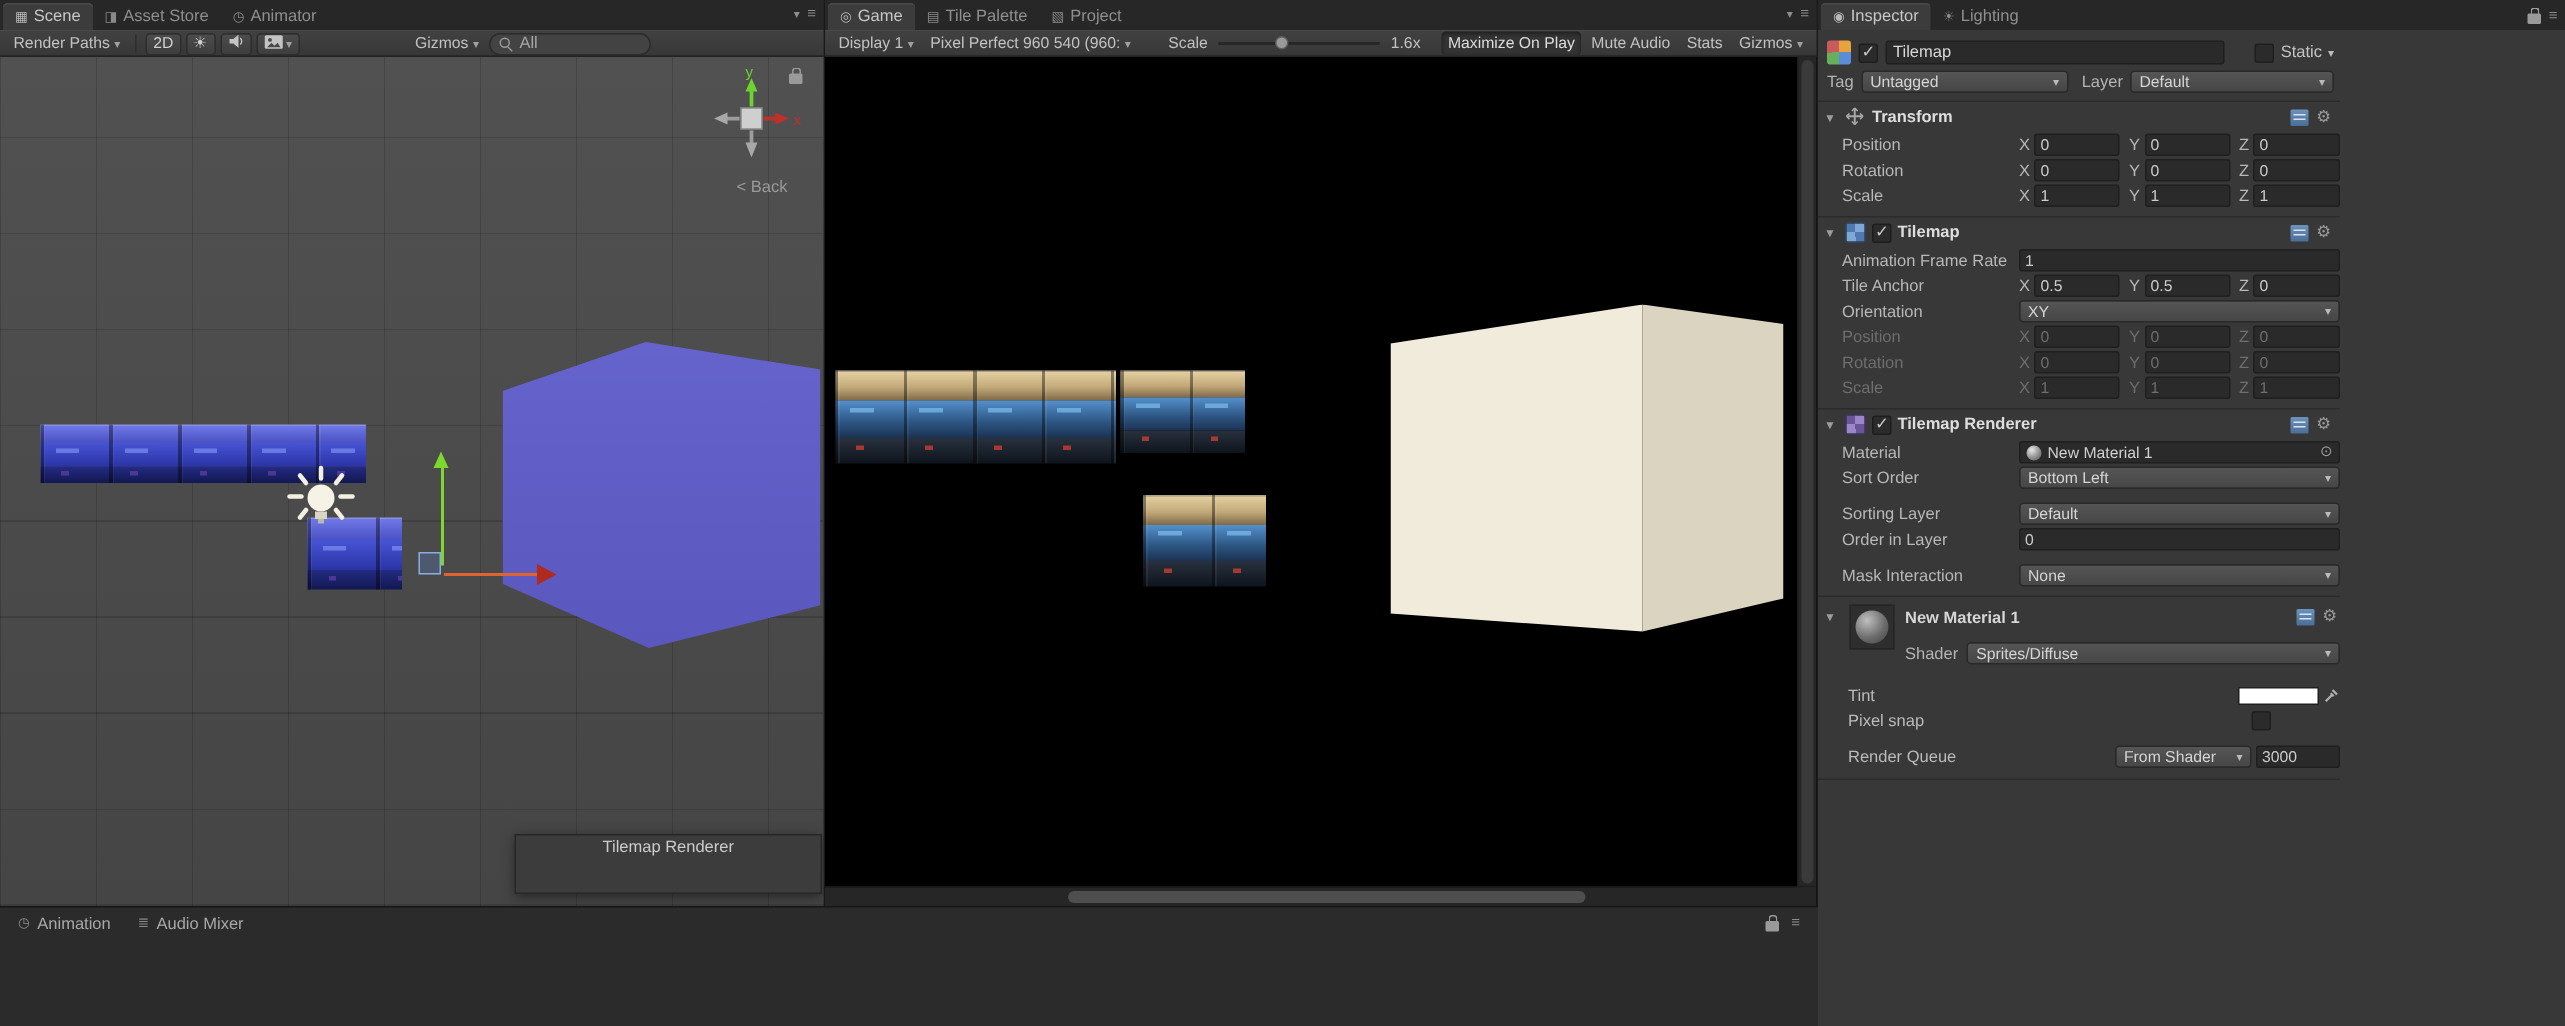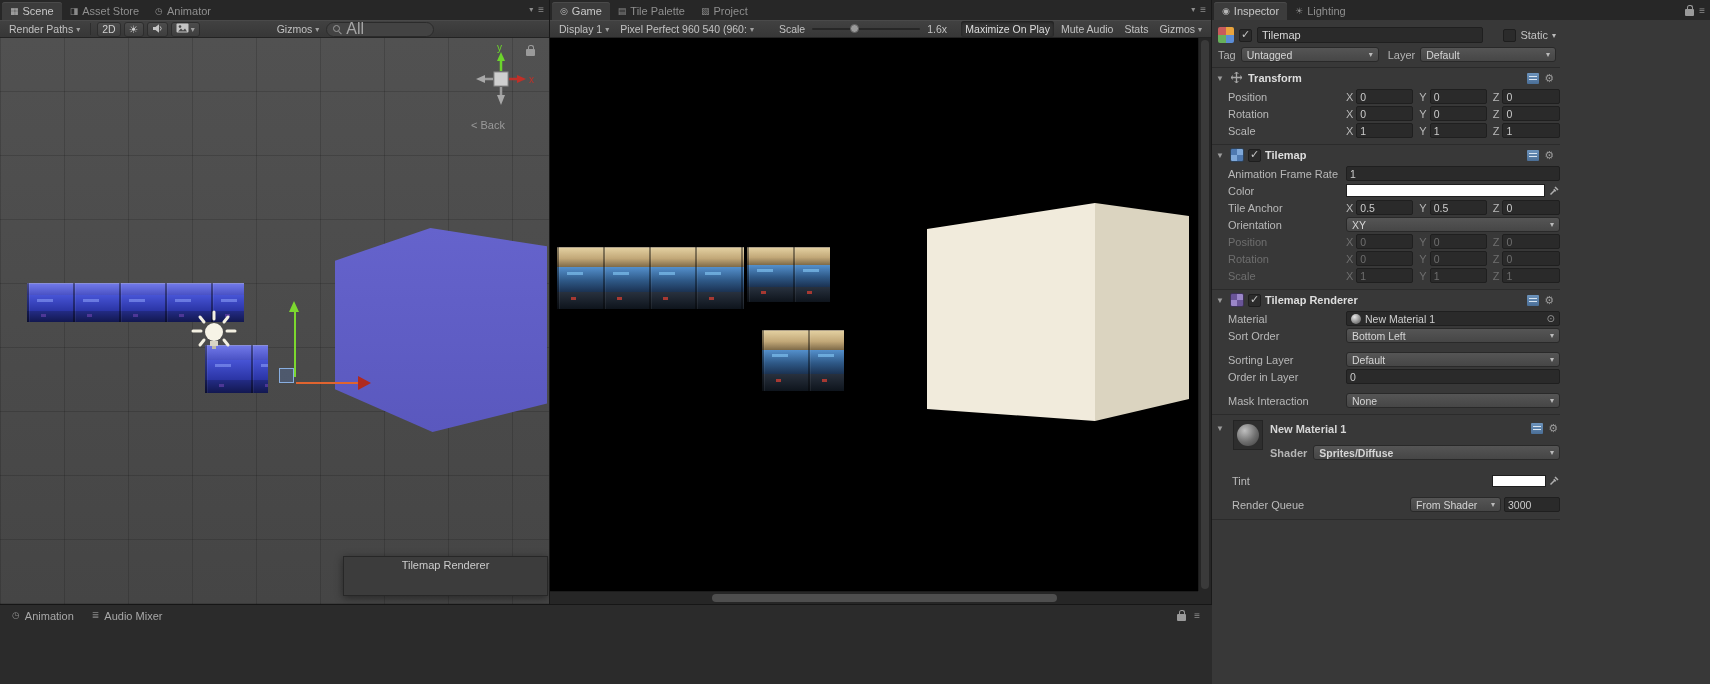--- a/index.html
+++ b/index.html
@@ -26,21 +26,21 @@
   .tab-menu .caret { font-size:8px; }
 
   
   .toolbar { height:18px; flex:none; background:linear-gradient(#414141,#373737); border-top:1px solid #4A4A4A; border-bottom:1px solid #232323; display:flex; align-items:center; padding:0 5px; gap:3px; font-size:10.5px; color:#C2C2C2; white-space:nowrap; }
   .tb-flat { display:flex; align-items:center; gap:3px; padding:0 4px; height:16px; }
   .tb-caret { font-size:8px; color:#A0A0A0; }
   .tb-sep { width:1px; height:12px; background:#2D2D2D; margin:0 3px; flex:none; }
   .tb-tglbtn { height:15px; min-width:20px; padding:0 4px; display:flex; align-items:center; justify-content:flex-start; gap:2px; background:linear-gradient(#4C4C4C,#3E3E3E); border:1px solid #2D2D2D; border-radius:3px; color:#CFCFCF; }
   .tb-toggle-on { background:#333; border-radius:3px; box-shadow:inset 0 1px 3px rgba(0,0,0,.5); color:#DDD; }
   .searchbox { display:flex; align-items:center; gap:4px; height:15px; width:108px; background:#434343; border:1px solid #2B2B2B; border-radius:8px; padding:0 6px; }
-  .searchbox input { background:transparent; border:none; outline:none; color:#A6A6A6; width:64px; font-size:16px; font-family:inherit; padding:0; }
+  .searchbox input { background:transparent; border:none; outline:none; color:#A6A6A6; width:64px; font-size:11px; font-family:inherit; padding:0; }
   .mag-ic { width:9px; height:9px; position:relative; flex:none; }
   .mag-ic::before { content:""; position:absolute; top:0; left:0; width:5px; height:5px; border:1.2px solid #999; border-radius:50%; }
   .mag-ic::after { content:""; position:absolute; left:6px; top:6px; width:3.5px; height:1.3px; background:#999; transform:rotate(45deg); transform-origin:0 0; }
   .slider { width:108px; height:2px; background:#272727; border-radius:1px; position:relative; margin:0 4px; flex:none; }
   .slider-handle { position:absolute; left:38px; top:-4px; width:9px; height:9px; background:#9A9A9A; border:1px solid #5E5E5E; border-radius:50%; }
 
   
   .scene-view { flex:1; position:relative; background:linear-gradient(#515151,#454545); overflow:hidden; }
   .scene-grid { position:absolute; inset:0;
     background-image:
@@ -62,21 +62,21 @@
   .scene-shape { position:absolute; left:335px; top:190px; width:212px; height:204px;
     background:linear-gradient(180deg,#6563CC,#5A58BE);
     clip-path:polygon(0% 16%, 45% 0%, 100% 9%, 100% 86%, 46% 100%, 0% 79%); }
   .axis-y { position:absolute; left:294px; top:274px; width:2px; height:65px; background:#7CD82F; }
   .axis-y-head { position:absolute; left:289px; top:263px; width:0; height:0; border-left:5px solid transparent; border-right:5px solid transparent; border-bottom:11px solid #7CD82F; }
   .axis-sq { position:absolute; left:279px; top:330px; width:15px; height:15px; background:rgba(90,130,200,.28); border:1px solid #88AEE0; }
   .axis-x { position:absolute; left:296px; top:344px; width:64px; height:2px; background:#E0642F; }
   .axis-x-head { position:absolute; left:358px; top:338px; width:0; height:0; border-top:7px solid transparent; border-bottom:7px solid transparent; border-left:13px solid #B02A20; }
   .bulb-svg { position:absolute; left:188px; top:272px; }
   .scene-gizmo { position:absolute; left:464px; top:2px; }
-  .back-label { position:absolute; left:456px; top:81px; width:64px; text-align:center; color:#9A9A9A; }
+  .back-label { position:absolute; left:476px; top:81px; width:64px; text-align:center; color:#9A9A9A; }
   .lock-wrap { position:absolute; left:526px; top:6px; }
   .lock-ic { display:inline-block; width:9px; height:7px; background:#9A9A9A; border-radius:1px; position:relative; margin-top:5px; }
   .lock-ic::before { content:""; position:absolute; top:-4px; left:1.5px; width:4px; height:4px; border:1.3px solid #9A9A9A; border-bottom:none; border-radius:2.5px 2.5px 0 0; }
   .scene-overlay { position:absolute; left:343px; top:518px; width:205px; height:40px; background:#3C3C3C; border:1px solid #272727; box-shadow:0 2px 8px rgba(0,0,0,.45); }
   .ov-title { text-align:center; color:#CCC; padding-top:2px; height:16px; }
   .ov-row { display:flex; align-items:center; padding:0 6px; gap:6px;margin-top:32px; }
   .ov-label { flex:1; color:#C0C0C0; }
   .mini-dd { width:58px; height:14px; font-size:10px; }
 
   
@@ -135,21 +135,21 @@
   .sphere-ic { width:10px; height:10px; border-radius:50%; flex:none; background:radial-gradient(circle at 35% 30%, #E8E8E8, #888 60%, #555); }
   .target-ic { margin-left:auto; color:#999; font-size:10px; flex:none; }
   .gap6 { height:7px; }
   .mat-sec { padding:5px 0 6px 4px; border-bottom:1px solid #2B2B2B; }
   .mat-head { display:flex; gap:7px; }
   .mat-thumb { width:30px; height:30px; background:#2E2E2E; border:1px solid #242424; display:flex; align-items:center; justify-content:center; flex:none; }
   .sphere-big { width:22px; height:22px; border-radius:50%; background:radial-gradient(circle at 35% 30%, #BFBFBF, #6E6E6E 55%, #3E3E3E); }
   .mat-right { flex:1; padding-top:1px; min-width:0; }
   .mat-row1 { display:flex; align-items:center; gap:5px; height:15px; }
   .mat-title { font-weight:bold; color:#D6D6D6; }
-  .mat-row2 { display:flex; align-items:center; gap:6px; margin-top:4px; height:25px;font-weight:bold; }
+  .mat-row2 { display:flex; align-items:center; gap:6px; margin-top:4px; height:25px; }
   .mrow { height:17px; display:flex; align-items:center; padding-left:16px; }
   .mlabel { width:178px; flex:none; color:#BBB; white-space:nowrap; }
   .mlabel.wide { width:auto; }
   .mctrl { flex:1; display:flex; align-items:center; justify-content:flex-end; gap:3px; min-width:0; }
   .mctrl.start { justify-content:flex-start; }
   .tintbar { width:54px; height:12px; background:#FFF; border:1px solid #1F1F1F; flex:none; }
   .addcomp-wrap { display:flex; justify-content:center; padding:15px 0; }
   .addcomp { width:200px; height:19px; background:linear-gradient(#5A5A5A,#484848); border:1px solid #2D2D2D; border-radius:3px; color:#DADADA; display:flex; align-items:center; justify-content:center; }
   .eyedrop { flex:none; display:inline-flex; }
   .grayed { opacity:.55; }
@@ -517,31 +517,20 @@
               <span class="gear-ic">⚙</span>
             </span>
           </div>
           <div class="prow">
             <span class="plabel">Animation Frame Rate</span>
             <div class="pctrl">
                 <input class="nfield" value="1" style="">
               </div>
           </div>
           <div class="prow">
-            <span class="plabel">Color</span>
-            <div class="pctrl">
-              <div class="colorbar"></div>
-              <span class="eyedrop">
-                <svg width="11" height="11" viewBox="0 0 11 11">
-                    <path d="M1.5 9.5l4-4M6 2l3 3M4.8 4.2l2 2" stroke="#B0B0B0" stroke-width="1.5" fill="none"></path>
-                  </svg>
-              </span>
-            </div>
-          </div>
-          <div class="prow">
             <span class="plabel">Tile Anchor</span>
             <div class="pctrl">
                 <div class="vec3">
               <div class="vcomp">
                     <span class="axis-l">X</span>
                     <input class="nfield" value="0.5" style="">
                   </div>
               <div class="vcomp">
                     <span class="axis-l">Y</span>
                     <input class="nfield" value="0.5" style="">
@@ -707,20 +696,26 @@
             <span class="mlabel">Tint</span>
             <div class="mctrl">
               <div class="tintbar"></div>
               <span class="eyedrop">
                 <svg width="11" height="11" viewBox="0 0 11 11">
                     <path d="M1.5 9.5l4-4M6 2l3 3M4.8 4.2l2 2" stroke="#B0B0B0" stroke-width="1.5" fill="none"></path>
                   </svg>
               </span>
             </div>
           </div>
+          <div class="mrow">
+            <span class="mlabel">Pixel snap</span>
+            <div class="mctrl">
+                <span class="cb" style="margin-right:46px"></span>
+              </div>
+          </div>
           <div class="gap6"></div>
           <div class="mrow">
             <span class="mlabel">Render Queue</span>
             <div class="mctrl start">
               <div class="dd" style="flex:1">
                 <span>From Shader</span>
                 <span class="dd-caret">▾</span>
               </div>
               <input class="nfield" style="flex: 0 0 auto; width: 56px;" value="3000">
             </div>

